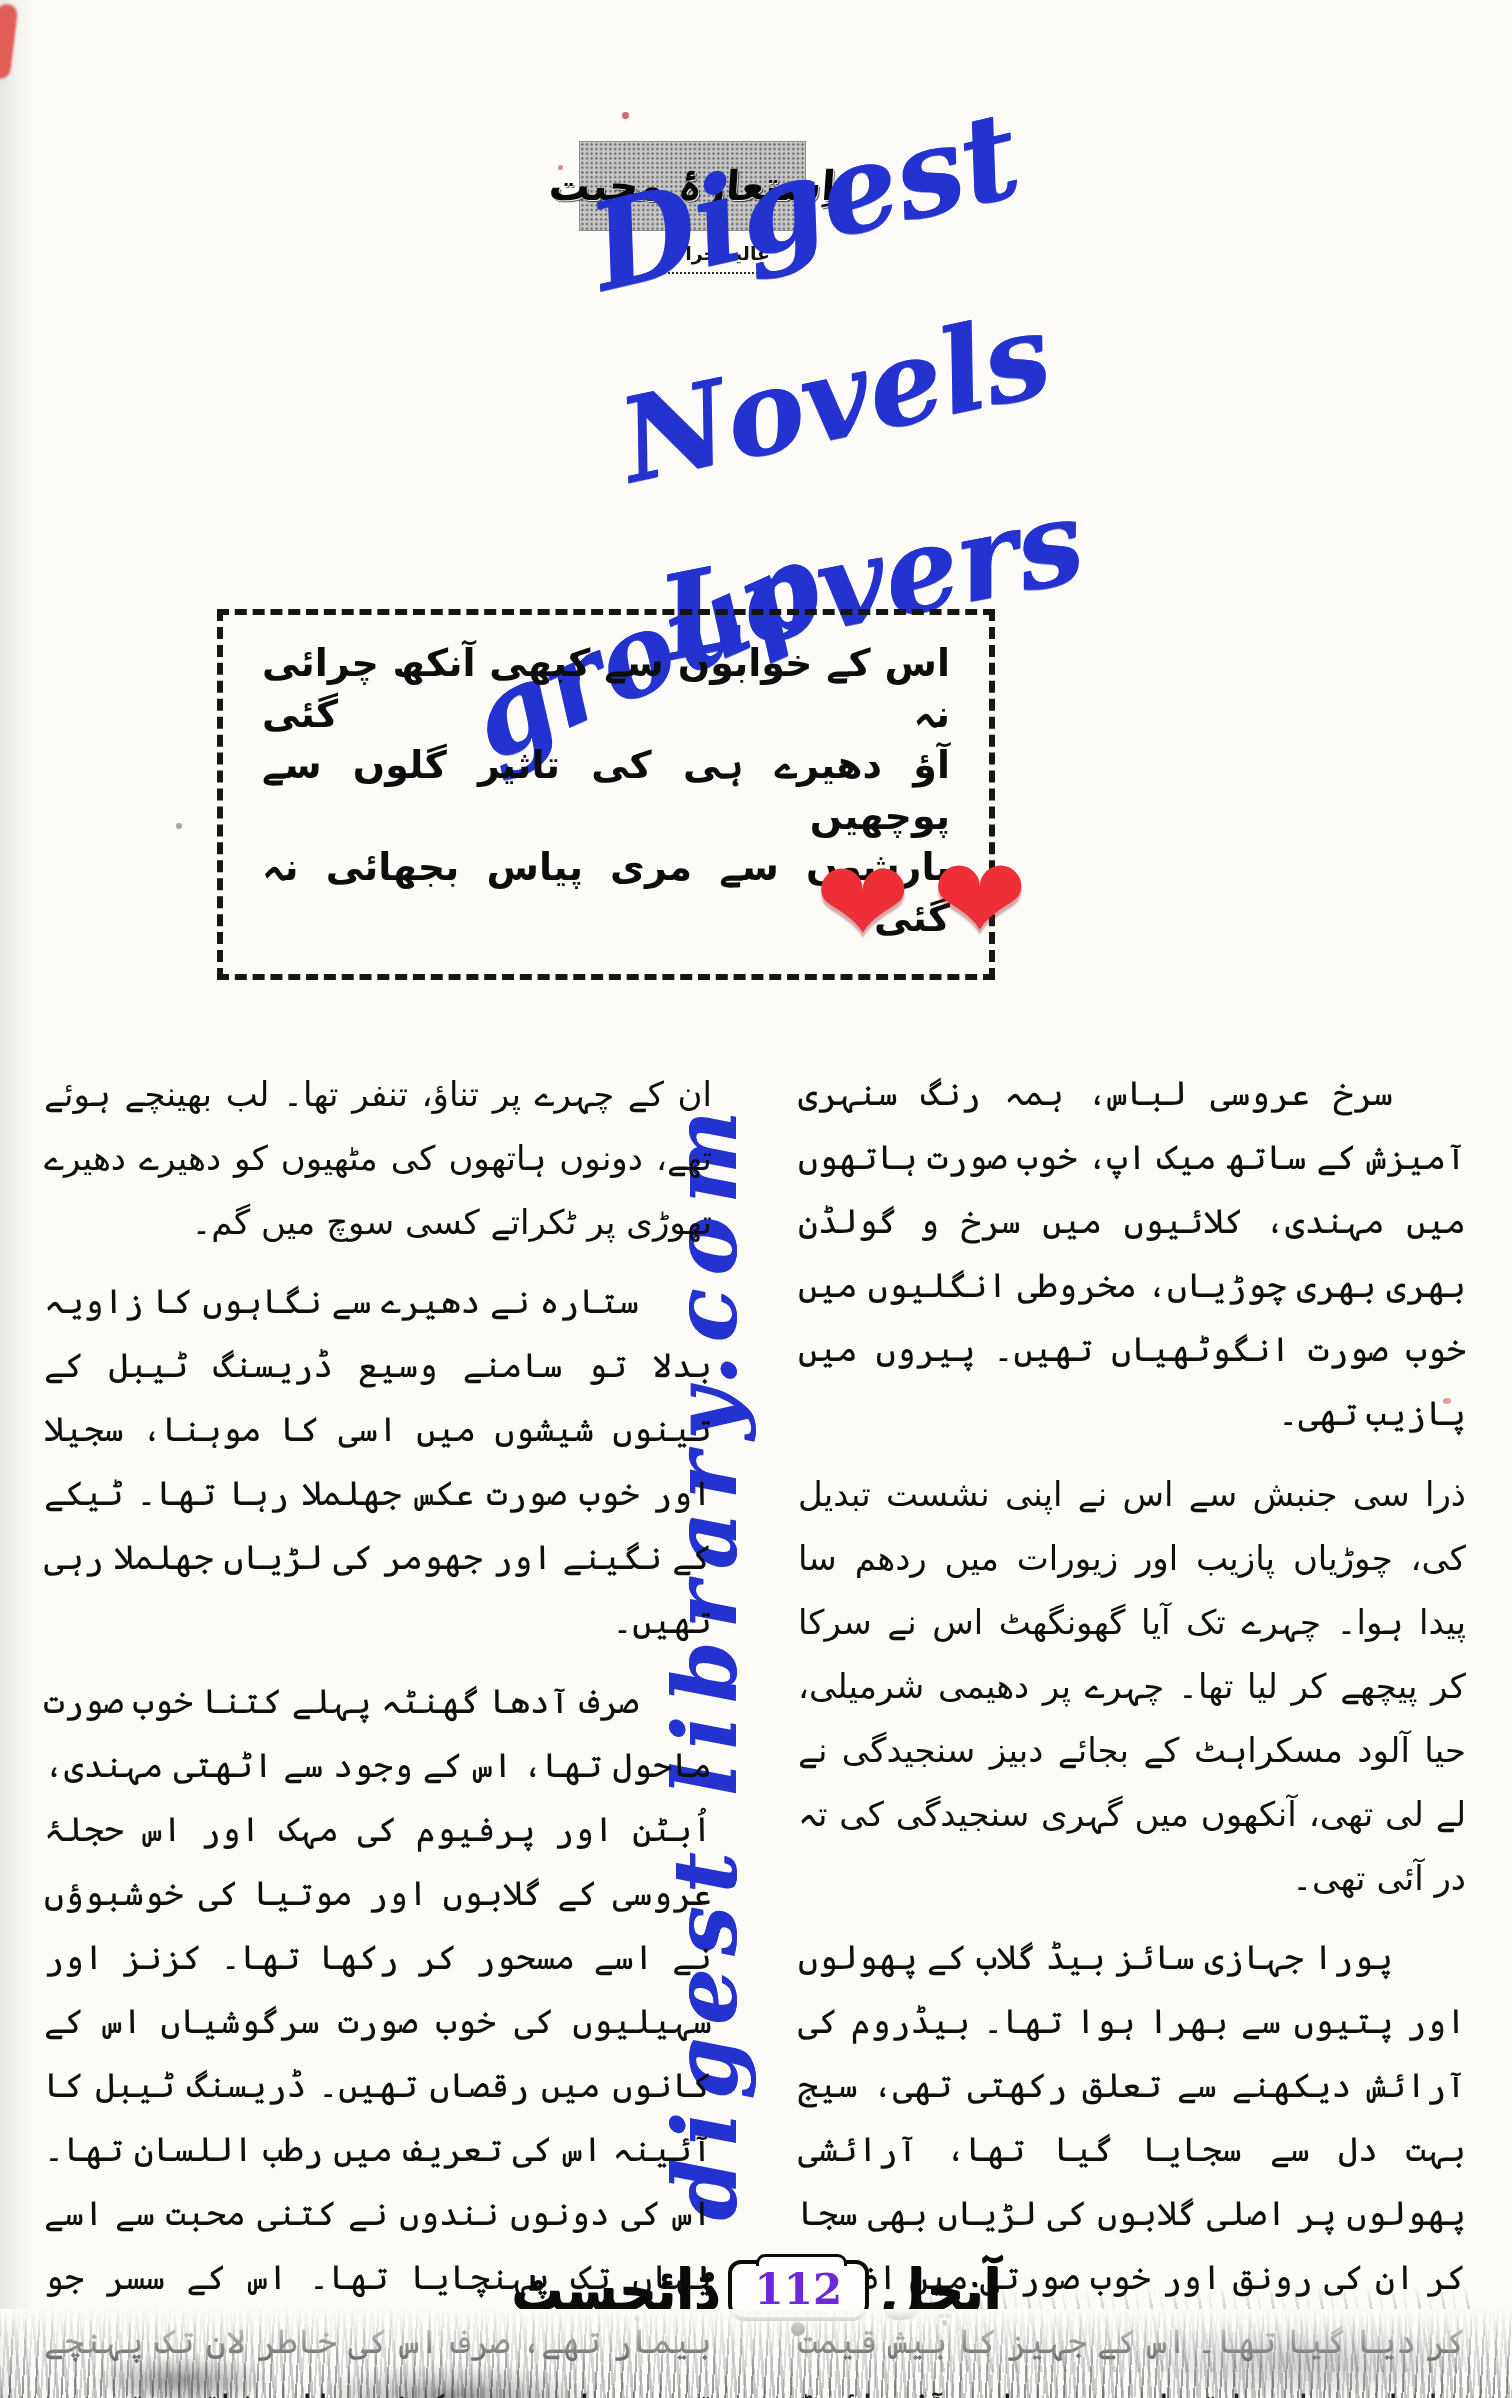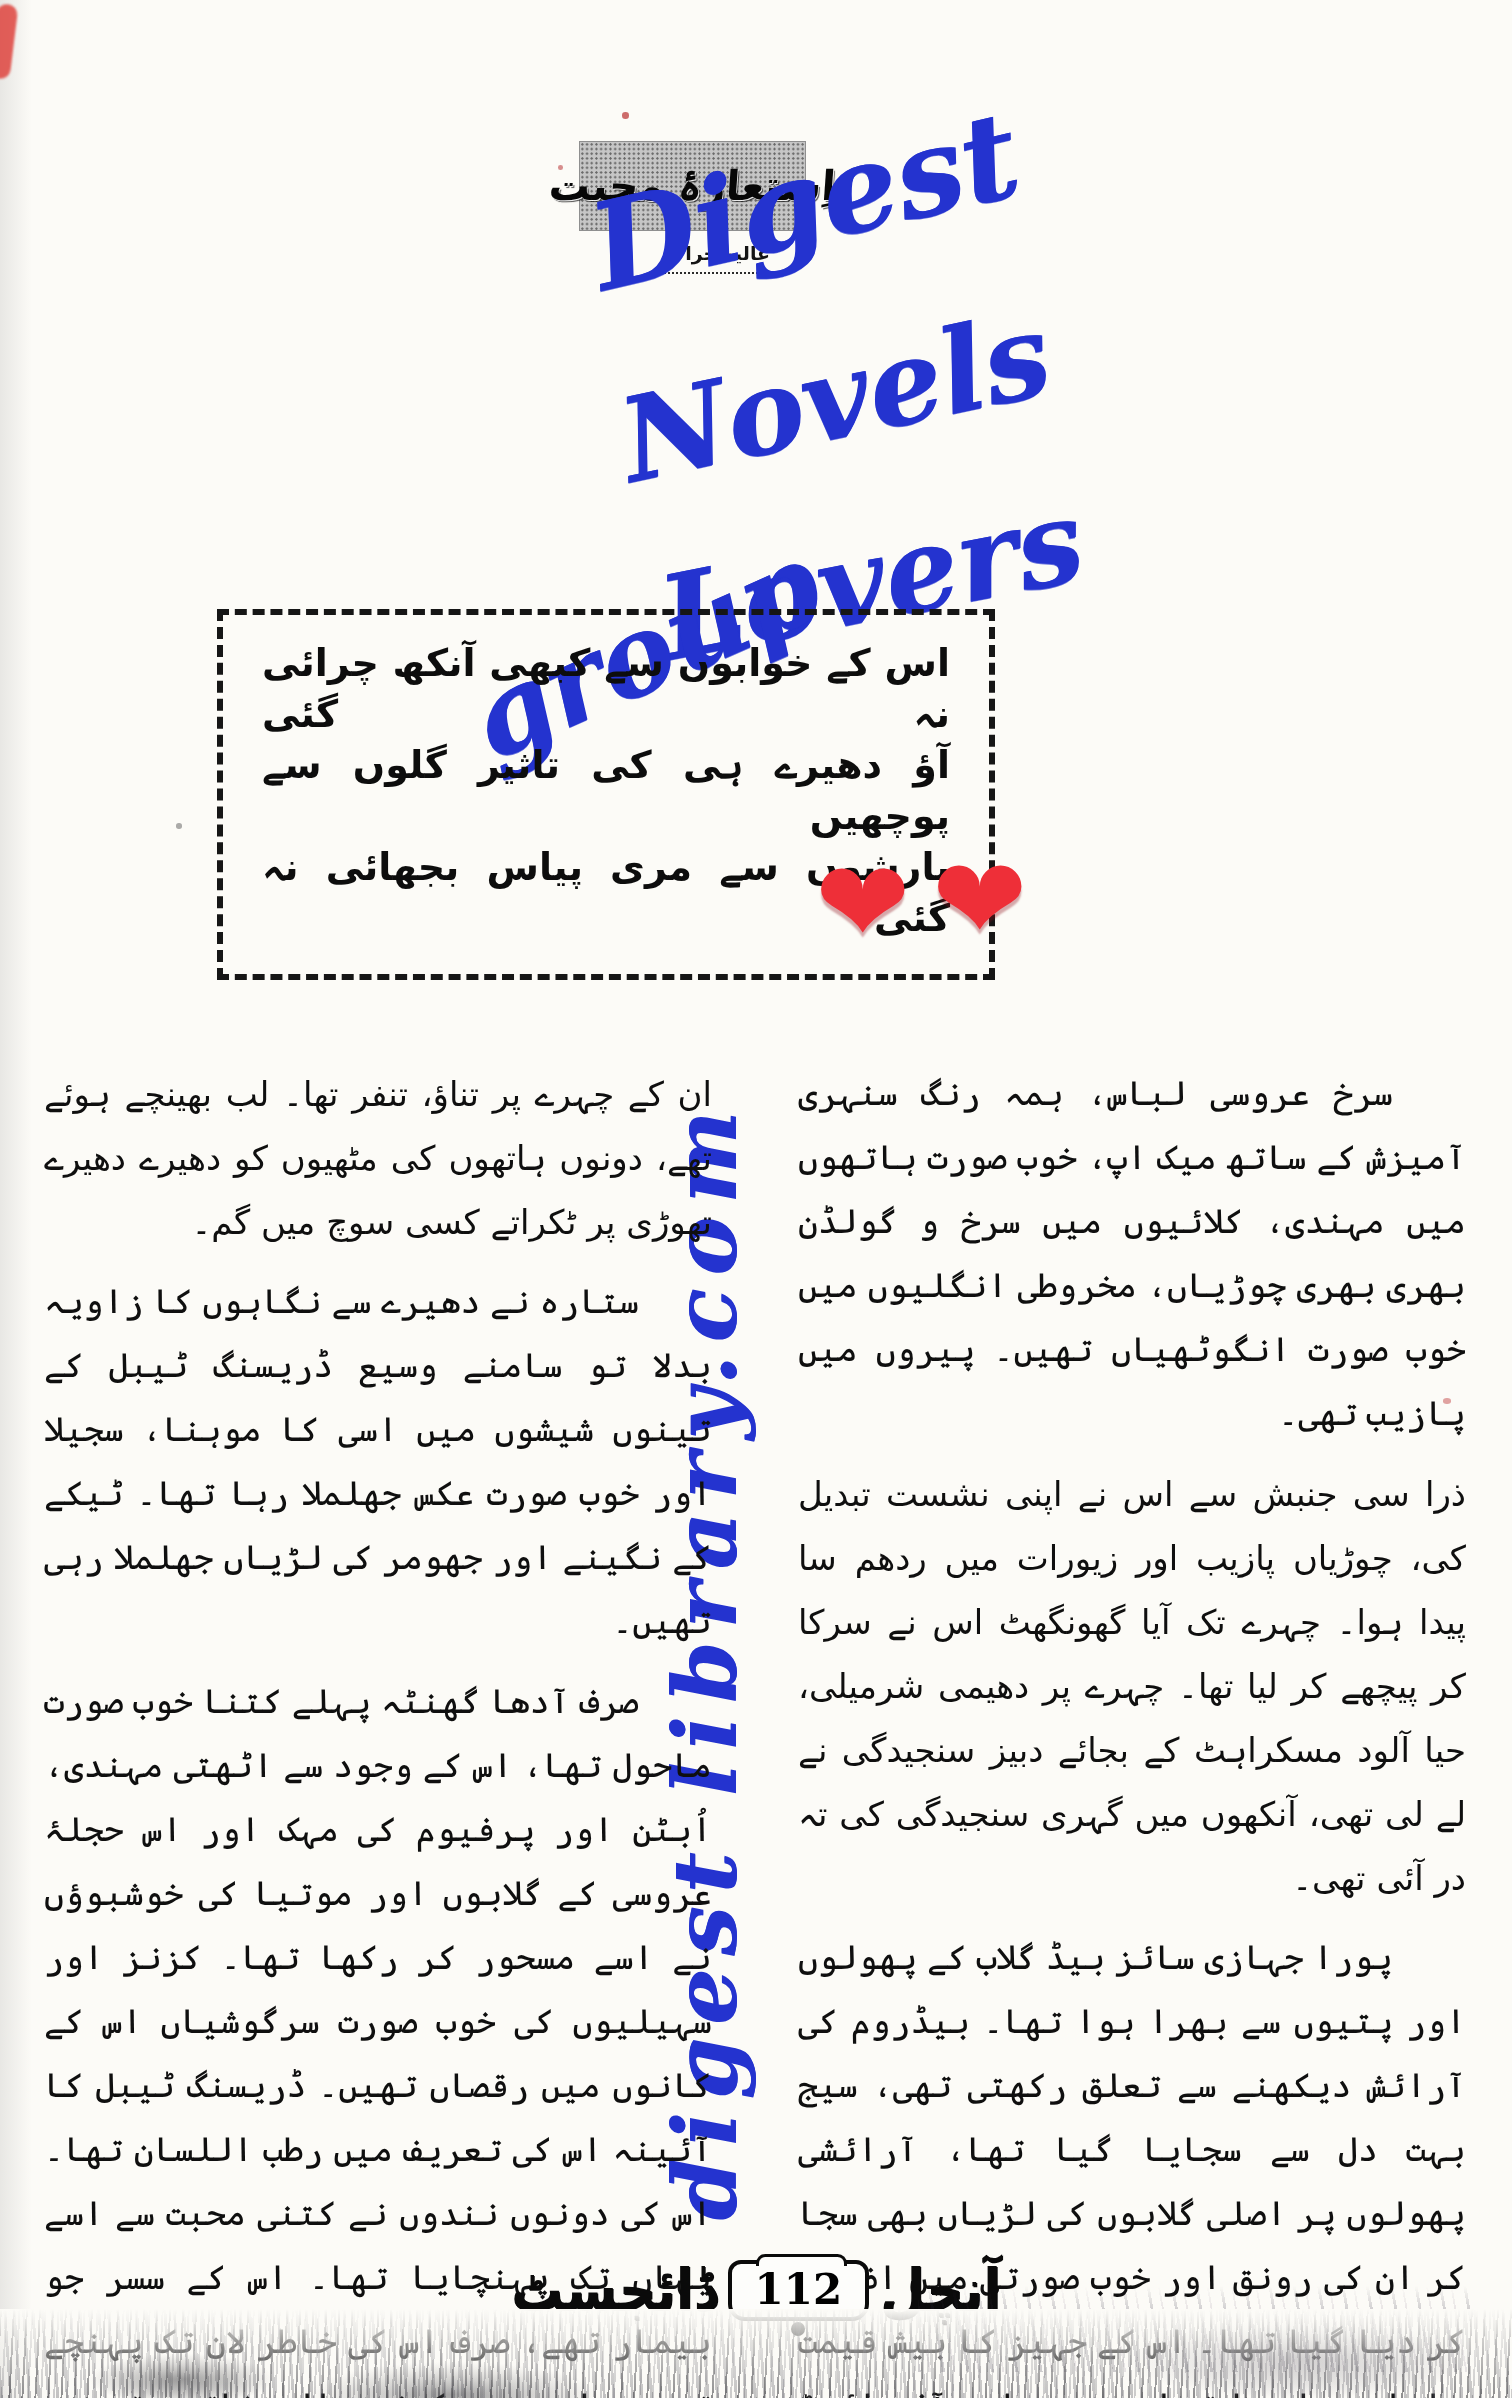--- a/index.html
+++ b/index.html
@@ -65,21 +65,21 @@
   .body-text{position:absolute;left:28px;top:1046px;width:1454px;display:flex;gap:54px;direction:rtl;}
   .col{flex:1;font-size:34px;line-height:64px;text-align:justify;color:#0f0f0f;}
   .para{margin:16px;}
   .para.indent{text-indent:73px;font-family:Liberation Serif, serif;}
   
   .footer{position:absolute;left:0;top:2260px;width:100%;display:flex;justify-content:center;
     align-items:center;gap:11.2px;direction:rtl;}
   .footer-word{font-size:52px;font-weight:bold;color:#0a0a0a;letter-spacing:-1.9px;
     transform:scaleY(1.12);text-shadow:0.9px 0.9px 0 #0a0a0a;}
   .page-badge{position:relative;border:4.7px solid #0a0a0a;border-radius:13px 13px 17px 17px;
-    padding:0.9px 22.5px 2.8px;font-size:42px;font-weight:bold;color:#000000;background:#fdfdfb;
+    padding:0.9px 22.5px 2.8px;font-size:42px;font-weight:bold;color:#6d28d9;background:#fdfdfb;
     font-family:"DejaVu Serif",serif;}
   .page-badge::before{content:"";position:absolute;left:18%;top:-10.3px;width:64%;height:9.4px;
     background:#fdfdfb;border:3.7px solid #0a0a0a;border-bottom:none;border-radius:9.4px 9.4px 0 0;}
   .page-badge::after{content:"";position:absolute;left:50%;bottom:-19px;transform:translateX(-50%);
     width:14px;height:14px;border-radius:50%;background:#111;}
 </style>
 </head>
 <body>
 
 <div class="page">

